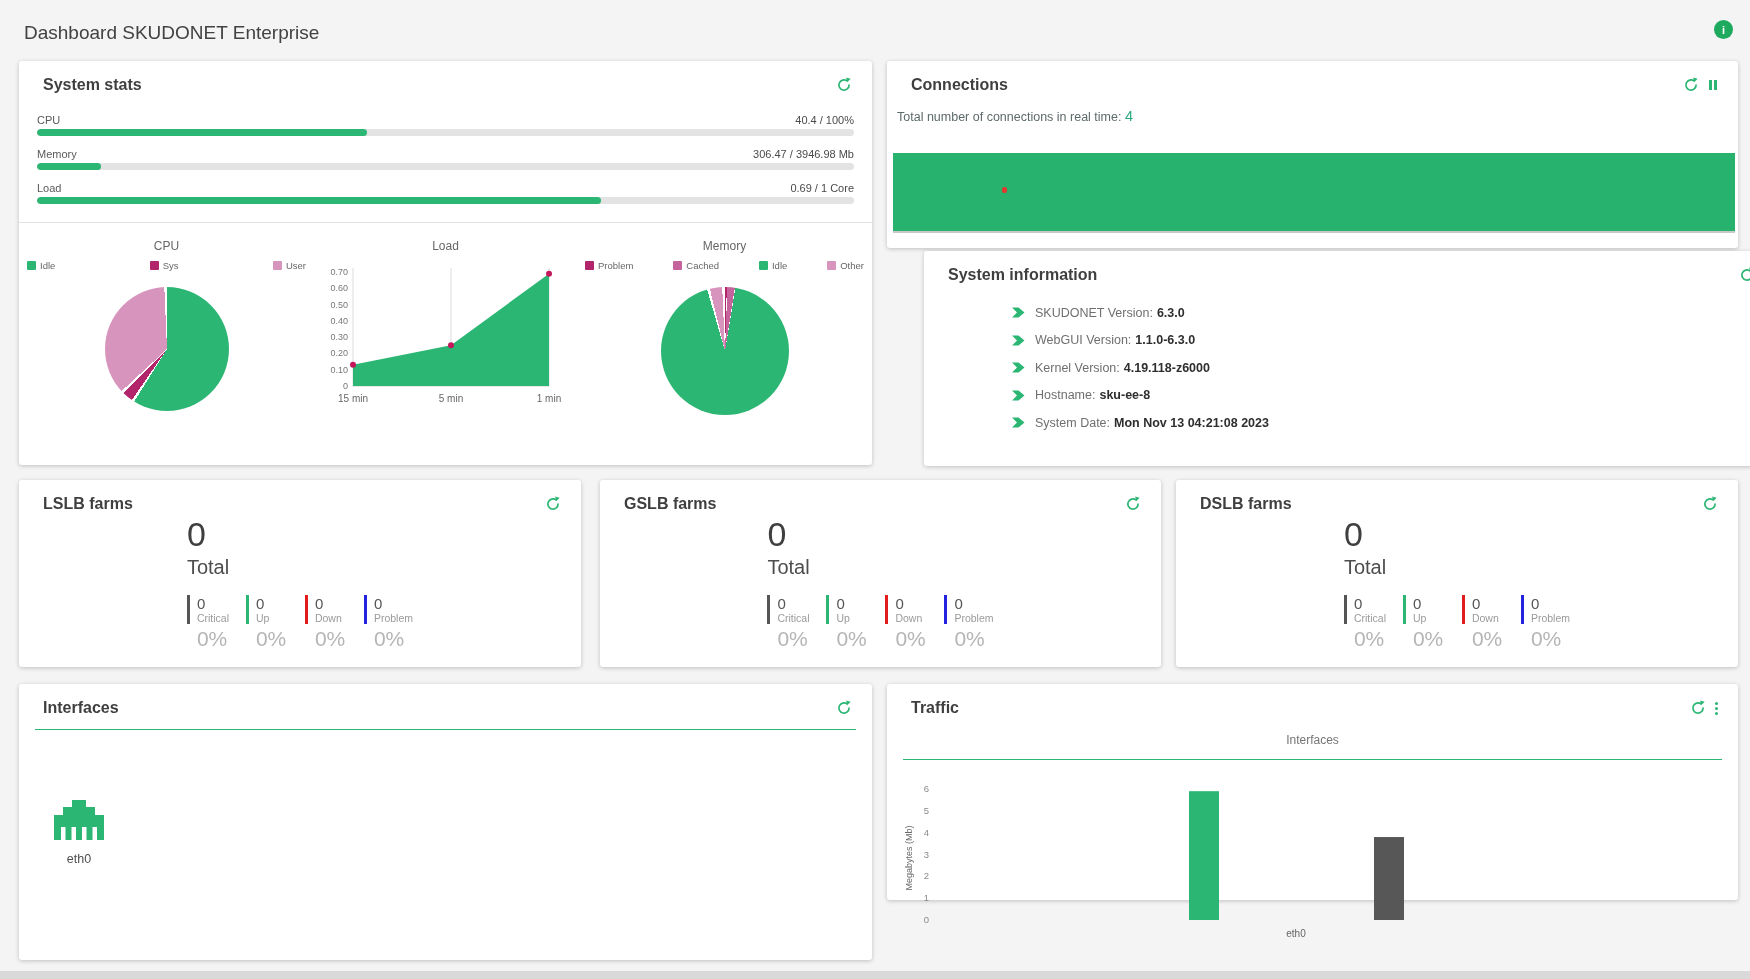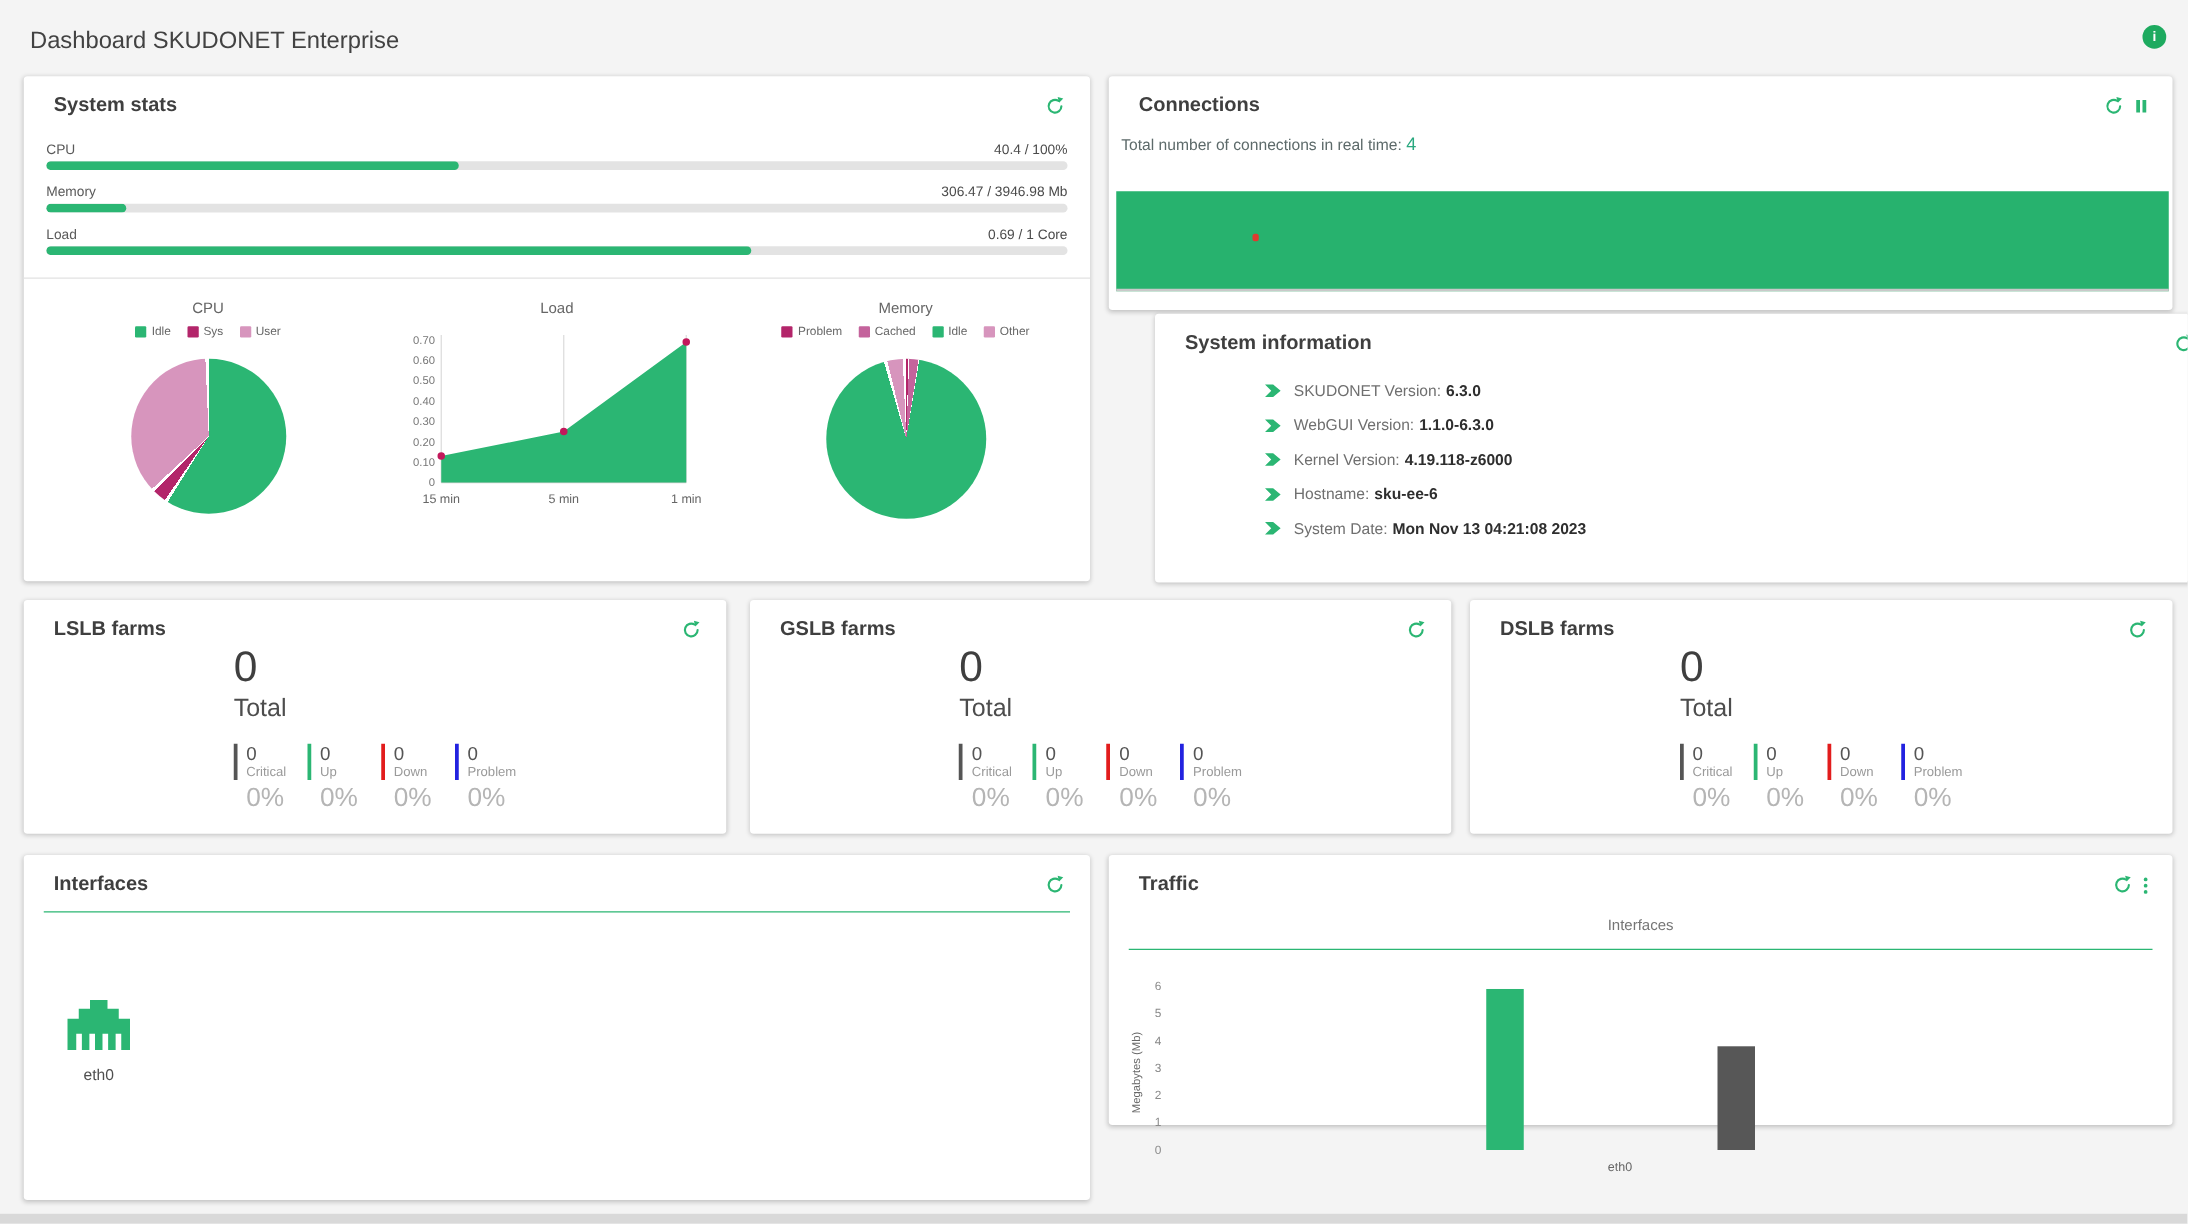--- a/index.html
+++ b/index.html
@@ -26,21 +26,21 @@
   .ss-bars{padding:8px 18px 0 18px;}
   .bar-row{margin-top:12px;}
   .bar-row .lbl-line{display:flex;justify-content:space-between;font-size:11px;color:#5a5a5a;}
   .bar-row .val{color:#4a4a4a;}
   .track{margin-top:3px;height:7px;background:#e3e3e3;border-radius:4px;overflow:hidden;}
   .fill{height:100%;background:#2bb673;border-radius:4px;}
   .ss-divider{margin-top:18px;border-top:1px solid #e2e2e2;}
   .charts-row{display:flex;padding:16px 8px 0 8px;}
   .chart-col{flex:1 1 0;text-align:center;}
   .chart-title{font-size:12px;color:#666;margin-bottom:7px;}
-  .legend{display:flex;justify-content:center;gap:13px;margin-bottom:16px;flex-wrap:wrap;}
+  .legend{display:flex;justify-content:space-between;gap:13px;margin-bottom:16px;flex-wrap:wrap;}
   .lg-item{display:inline-flex;align-items:center;font-size:9.5px;color:#666;}
   .lg-item .sw{width:9px;height:9px;border-radius:1px;margin-right:4px;display:inline-block;}
   .pie{border-radius:50%;margin:0 auto;}
   #pie-cpu{width:124px;height:124px;}
   #pie-memory{width:128px;height:128px;}
 
   
   #card-connections{left:887px;top:61px;width:851px;height:187px;}
   .conn-sub{padding:14px 10px 0 10px;font-size:12.5px;color:#5d6a6a;}
   .conn-count{color:#2aa87f;font-size:14.5px;}
@@ -266,21 +266,21 @@
         <b>4.19.118-z6000</b>
       </div>
 
       <div class="si-item">
         <span class="chev">
           <svg width="13" height="13" viewBox="0 0 13 13">
             <polygon points="0,1.5 6.5,1.5 12.5,6.5 6.5,11.5 0,11.5 5,6.5" fill="#2bb673"></polygon>
           </svg>
         </span>
         <span>Hostname:</span>
-        <b>sku-ee-6</b>
+        <b>sku-ee-8</b>
       </div>
 
       <div class="si-item">
         <span class="chev">
           <svg width="13" height="13" viewBox="0 0 13 13">
             <polygon points="0,1.5 6.5,1.5 12.5,6.5 6.5,11.5 0,11.5 5,6.5" fill="#2bb673"></polygon>
           </svg>
         </span>
         <span>System Date:</span>
         <b>Mon Nov 13 04:21:08 2023</b>

